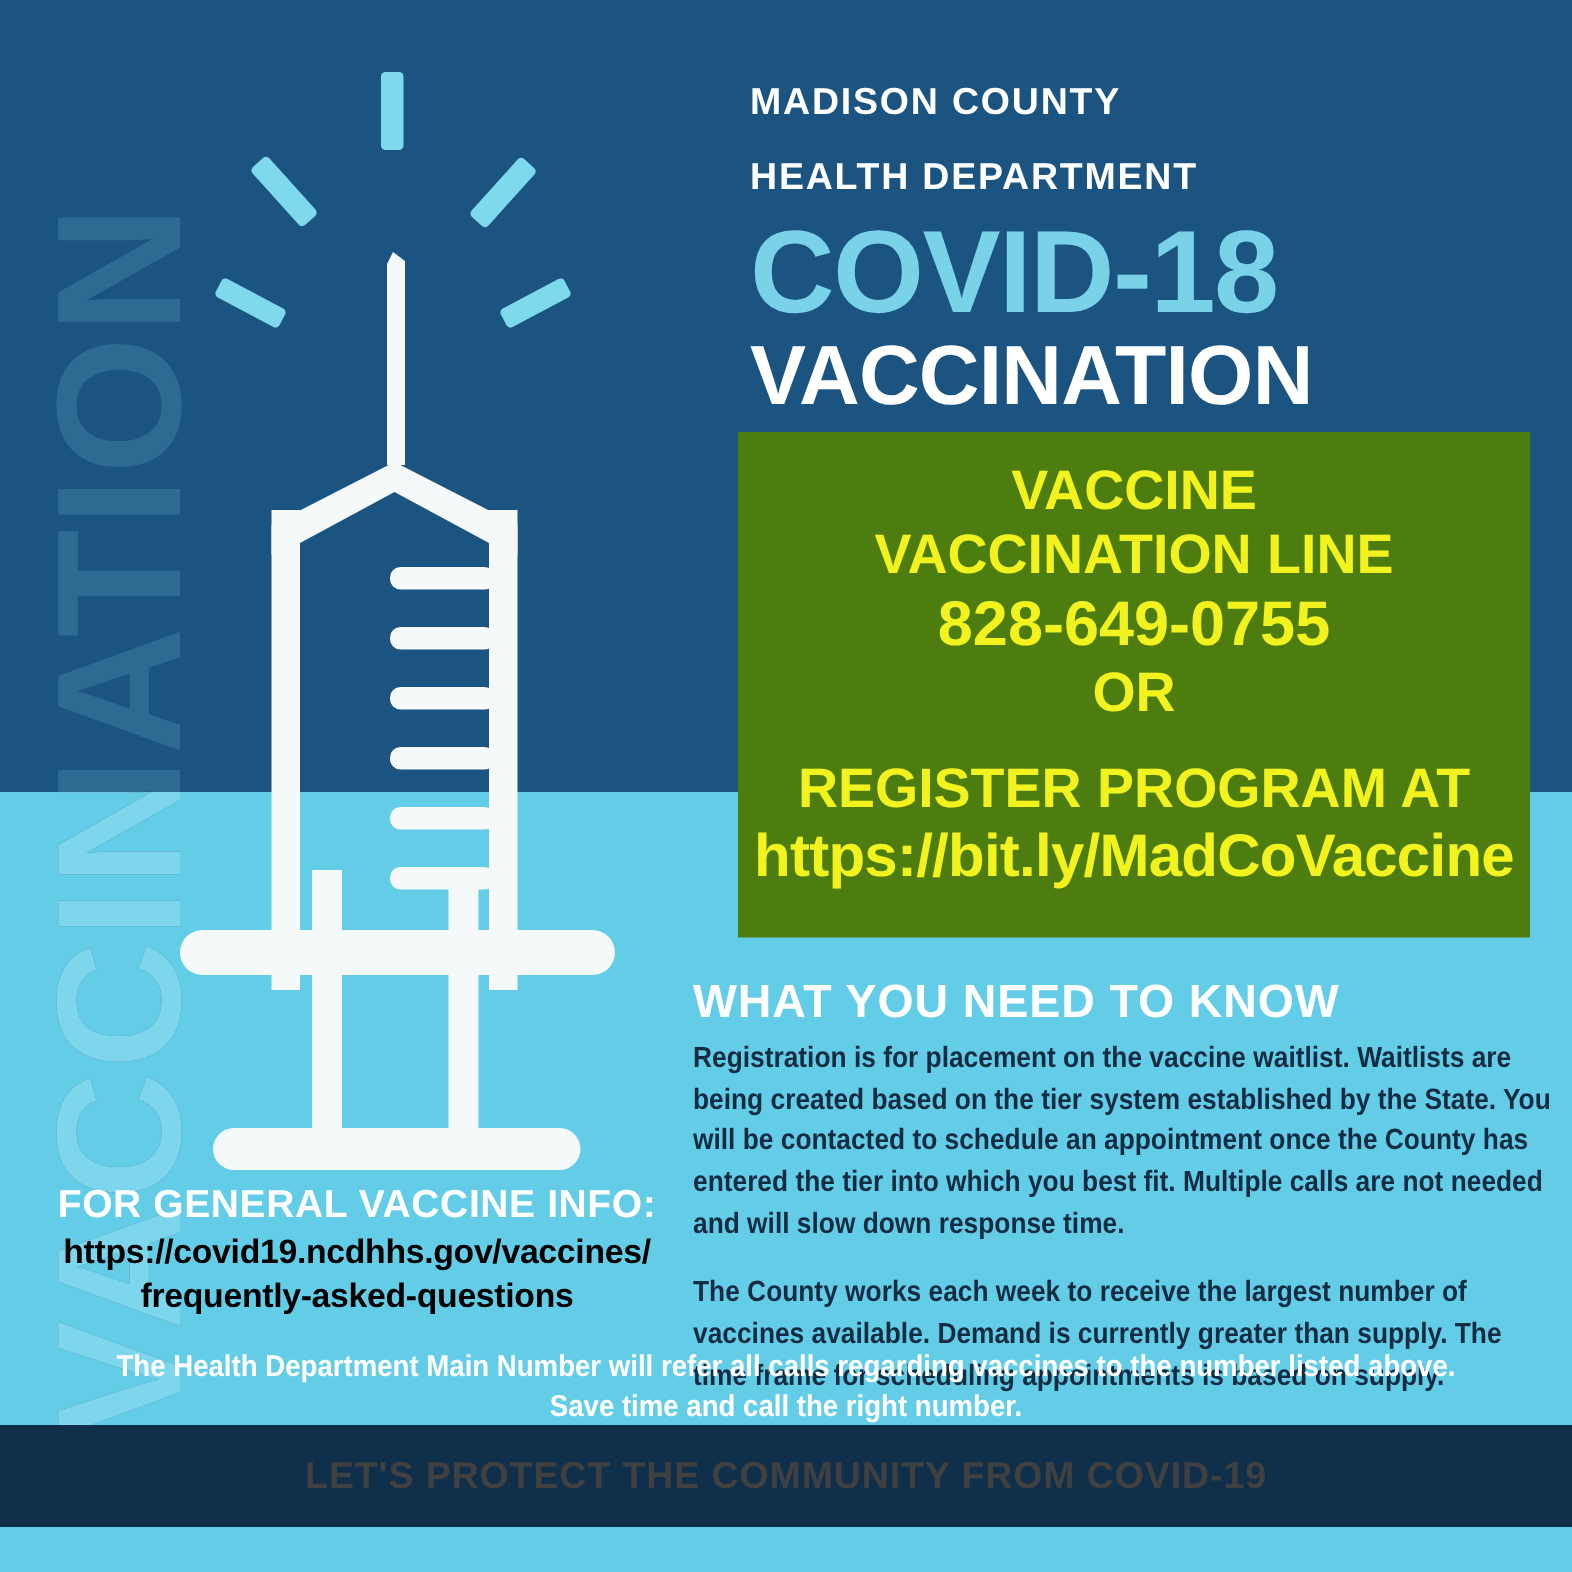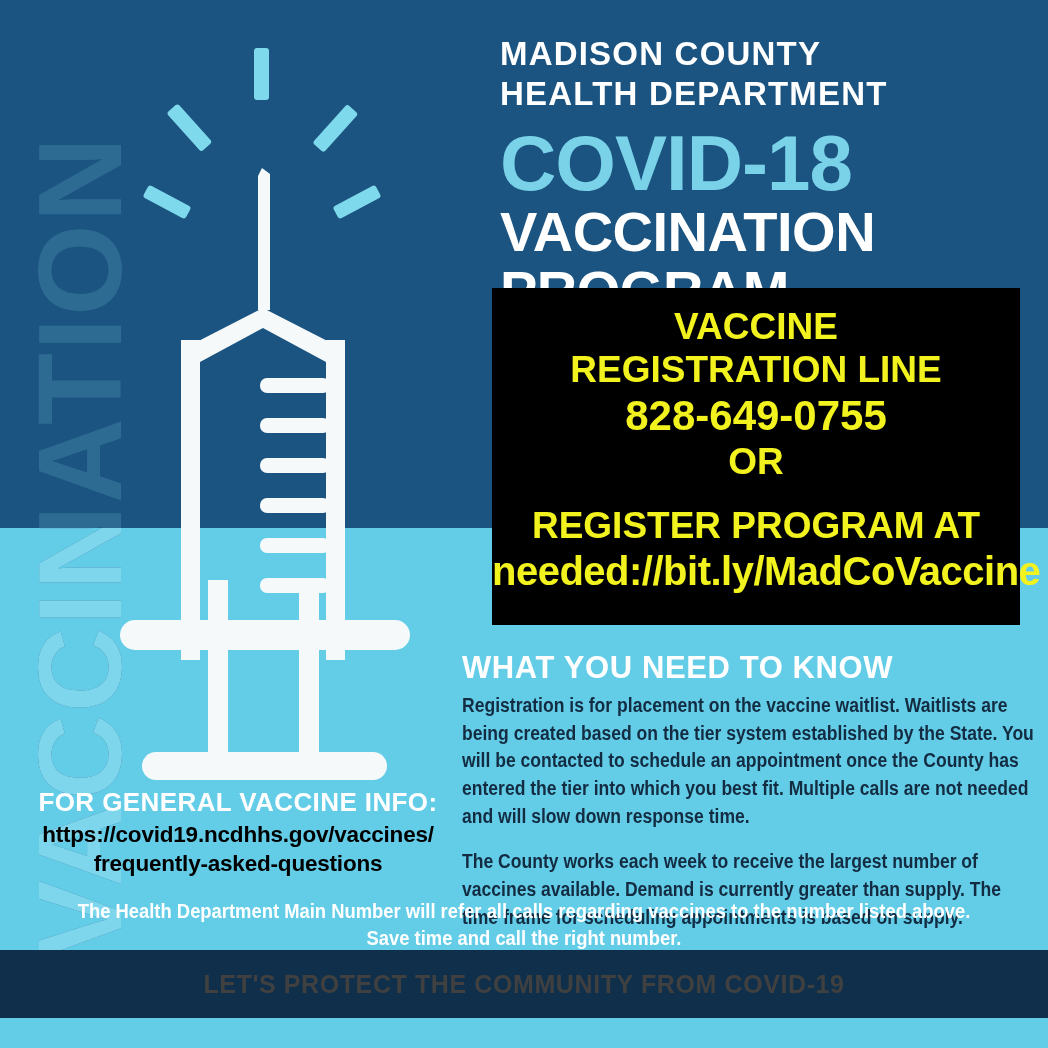--- a/index.html
+++ b/index.html
@@ -87,24 +87,25 @@
 
   
   .header-block {
     position: absolute;
     left: 500px;
     top: 34px;
     width: 540px;
   }
   .org-line {
     color: #ffffff;
-    font-size: 33px;
+    font-size: 25px;
     font-weight: bold;
     letter-spacing: 1.2px;
     line-height: 1.22;
+    margin-top: 19px;
   }
   .covid-title {
     color: #79d2e8;
     font-size: 78px;
     font-weight: bold;
     letter-spacing: -1px;
     line-height: 0.98;
     margin-top: 10px;
   }
   .vax-title {
@@ -116,21 +117,21 @@
     margin-top: 2px;
   }
 
   
   .reg-box {
     position: absolute;
     left: 492px;
     top: 288px;
     width: 528px;
     height: 337px;
-    background: #000000;
+    background: #4d7c0f;
     box-sizing: border-box;
     padding-top: 18px;
   }
   .reg-line {
     color: #f2f21e;
     font-weight: bold;
     text-align: center;
     line-height: 1.16;
   }
   .reg-a { font-size: 37px; }
@@ -273,26 +274,26 @@
   <div class="header-block">
     <div class="org-line">MADISON COUNTY</div>
     <div class="org-line">HEALTH DEPARTMENT</div>
     <div class="covid-title">COVID-18</div>
     <div class="vax-title">VACCINATION</div>
     <div class="vax-title">PROGRAM</div>
   </div>
 
   <div class="reg-box">
     <div class="reg-line reg-a">VACCINE</div>
-    <div class="reg-line reg-b">REGISTRATION LINE</div>
+    <div class="reg-line reg-b">VACCINATION LINE</div>
     <div class="reg-line reg-num">828-649-0755</div>
     <div class="reg-line reg-or">OR</div>
     <div class="reg-spacer"></div>
     <div class="reg-line reg-c">REGISTER PROGRAM AT</div>
-    <div class="reg-line reg-url">needed://bit.ly/MadCoVaccine</div>
+    <div class="reg-line reg-url">https://bit.ly/MadCoVaccine</div>
   </div>
 
   <div class="wynk-head">WHAT YOU NEED TO KNOW</div>
   <div class="wynk-body">
     <p>Registration is for placement on the vaccine waitlist. Waitlists are being created based on the tier system established by the State. You will be contacted to schedule an appointment once the County has entered the tier into which you best fit. Multiple calls are not needed and will slow down response time.</p>
     <p>The County works each week to receive the largest number of vaccines available. Demand is currently greater than supply. The time frame for scheduling appointments is based on supply.</p>
   </div>
 
   <div class="gen-info">
     <div class="gen-info-label">FOR GENERAL VACCINE INFO:</div>

